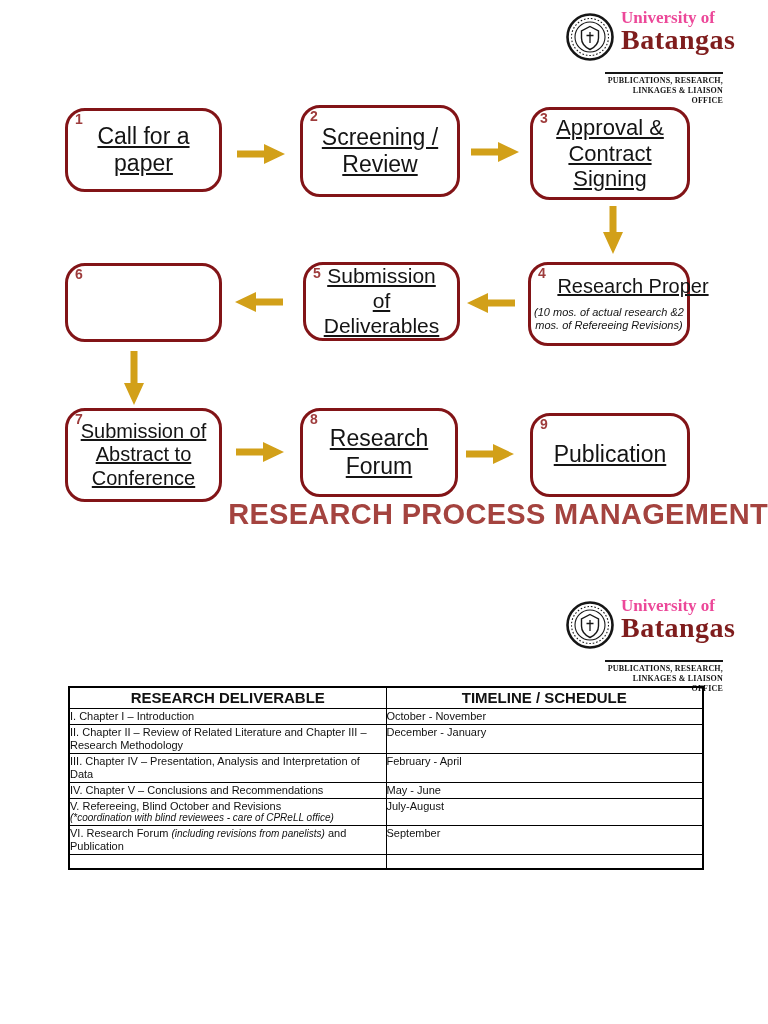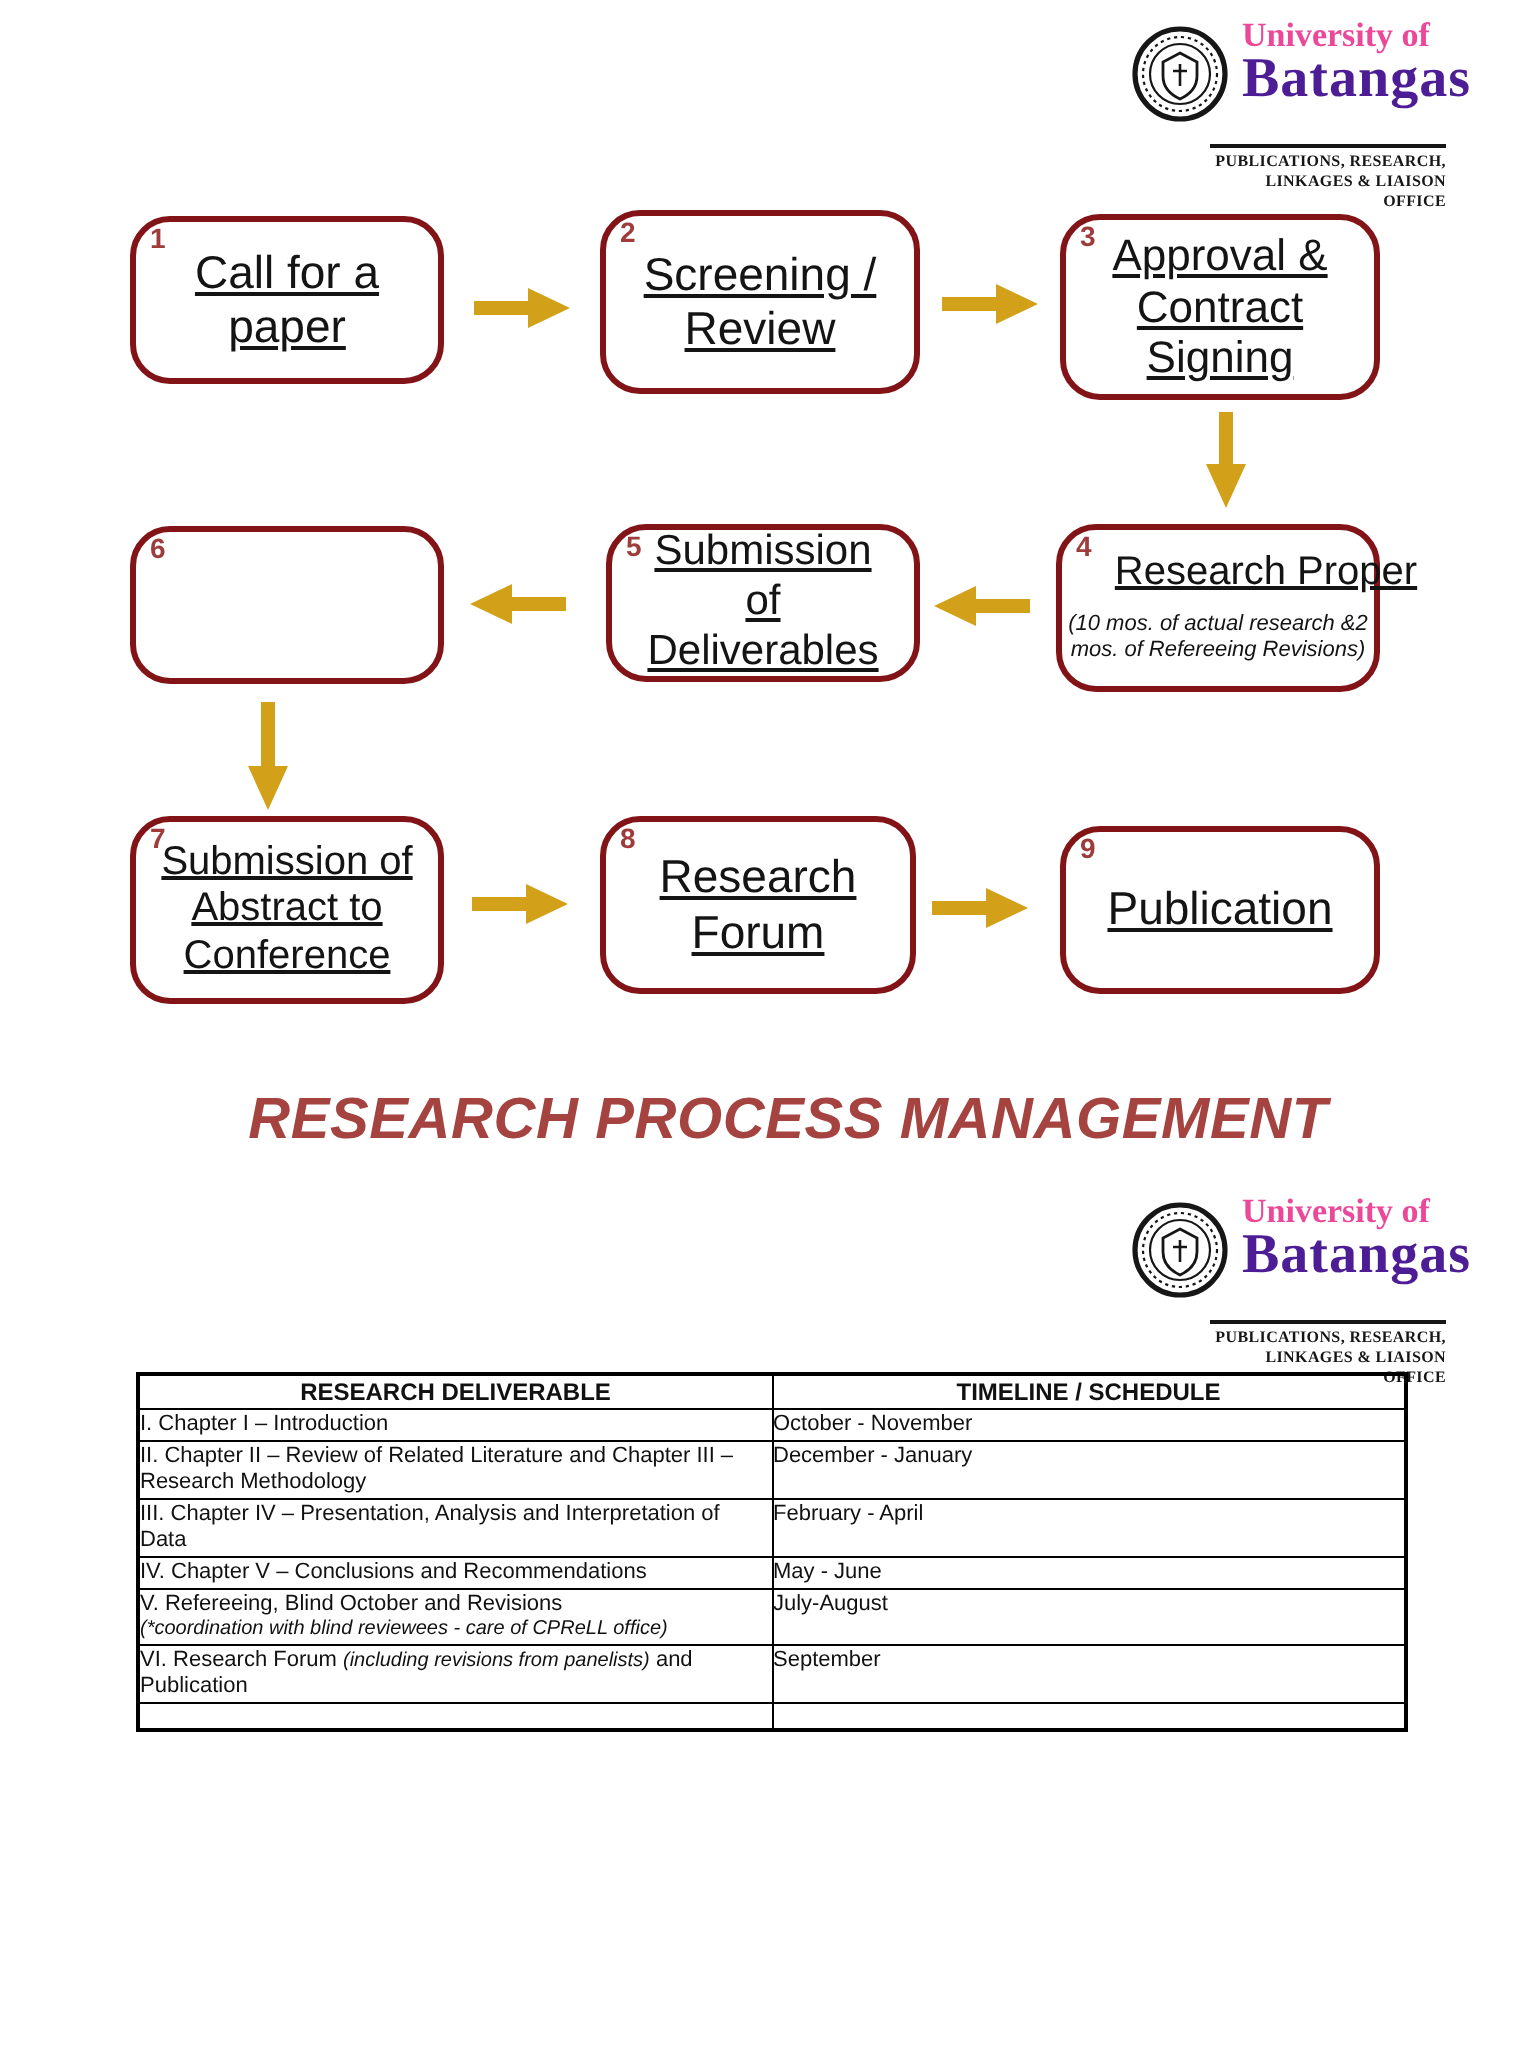--- a/index.html
+++ b/index.html
@@ -9,21 +9,21 @@
     font-family:"Liberation Sans","DejaVu Sans",sans-serif; color:#111;
   }
   .page { position:absolute; inset:0; background:#fff; }
 
   
   .logo { position:absolute; display:flex; gap:6px; align-items:flex-start; }
   .logo-top { left:565px; top:8px; }
   .logo-mid { left:565px; top:596px; }
   .logo-text { padding-top:1px; }
   .uni1 { font-family:"Liberation Serif","DejaVu Serif",serif; font-weight:bold; font-size:17px; line-height:1.05; color:#ec4899; }
-  .uni2 { font-family:"Liberation Serif","DejaVu Serif",serif; font-weight:bold; font-size:28px; line-height:0.95; letter-spacing:0.5px; color:#4c1d95; }
+  .uni2 { font-family:"Liberation Serif","DejaVu Serif",serif; font-weight:bold; font-size:28px; line-height:0.95; letter-spacing:0.5px; color:#7f1d1d; }
   .office { border-top:2px solid #161616; margin-top:19px; padding-top:2px; margin-left:-16px; width:118px;
     font-family:"Liberation Serif","DejaVu Serif",serif; font-weight:bold; font-size:8px;
     text-align:right; line-height:1.25; letter-spacing:0.2px; color:#161616; }
 
   
   .step {
     position:absolute; border:3px solid #821417; border-radius:20px; background:#fff;
     display:flex; flex-direction:column; align-items:center; justify-content:center;
     text-align:center; color:#141414;
   }
@@ -39,34 +39,34 @@
   #s4 .lbl { white-space:nowrap; padding:0 2px;margin-left:48px; }
   #s5 { left:303px; top:262px; width:157px; height:79px; font-size:21px; }
   #s6 { left:65px;  top:263px; width:157px; height:79px; font-size:23px; }
   #s7 { left:65px;  top:408px; width:157px; height:94px; font-size:20px; }
   #s8 { left:300px; top:408px; width:158px; height:89px; font-size:23px; }
   #s9 { left:530px; top:413px; width:160px; height:84px; font-size:23px; }
 
   .arrow { position:absolute; }
 
   .main-title {
-    position:absolute; left:20px; right:0; top:544px; text-align:center;
-    font-size:29px; font-weight:bold; color:#a4433f; letter-spacing:0.3px;font-style:italic;
+    position:absolute; left:20px; right:0; top:498px; text-align:right;
+    font-size:29px; font-weight:bold; color:#a4433f; letter-spacing:0.3px;
   }
 
   
   .timeline-table {
     position:absolute; left:68px; top:686px; width:634px;
     border-collapse:collapse; font-size:11px; color:#111;
     border:2px solid #000; table-layout:fixed;
   }
   .timeline-table th, .timeline-table td {
     border:1px solid #000; vertical-align:top; padding:1px 0; line-height:1.18;
   }
-  .timeline-table th { text-align:center; font-size:12px; height:15px; padding:1px 2px; }
+  .timeline-table th { text-align:center; font-size:15px; height:15px; padding:1px 2px; }
   .timeline-table .empty-row td { height:14px; }
   .cell-it { font-style:italic; font-size:10px; }
   .cell-note { display:block; font-style:italic; font-size:10px; }
   .cell-it:empty, .cell-note:empty, .cell-post:empty { display:none; }
 </style>
 </head>
 <body>
 
 <div class="page">
 

